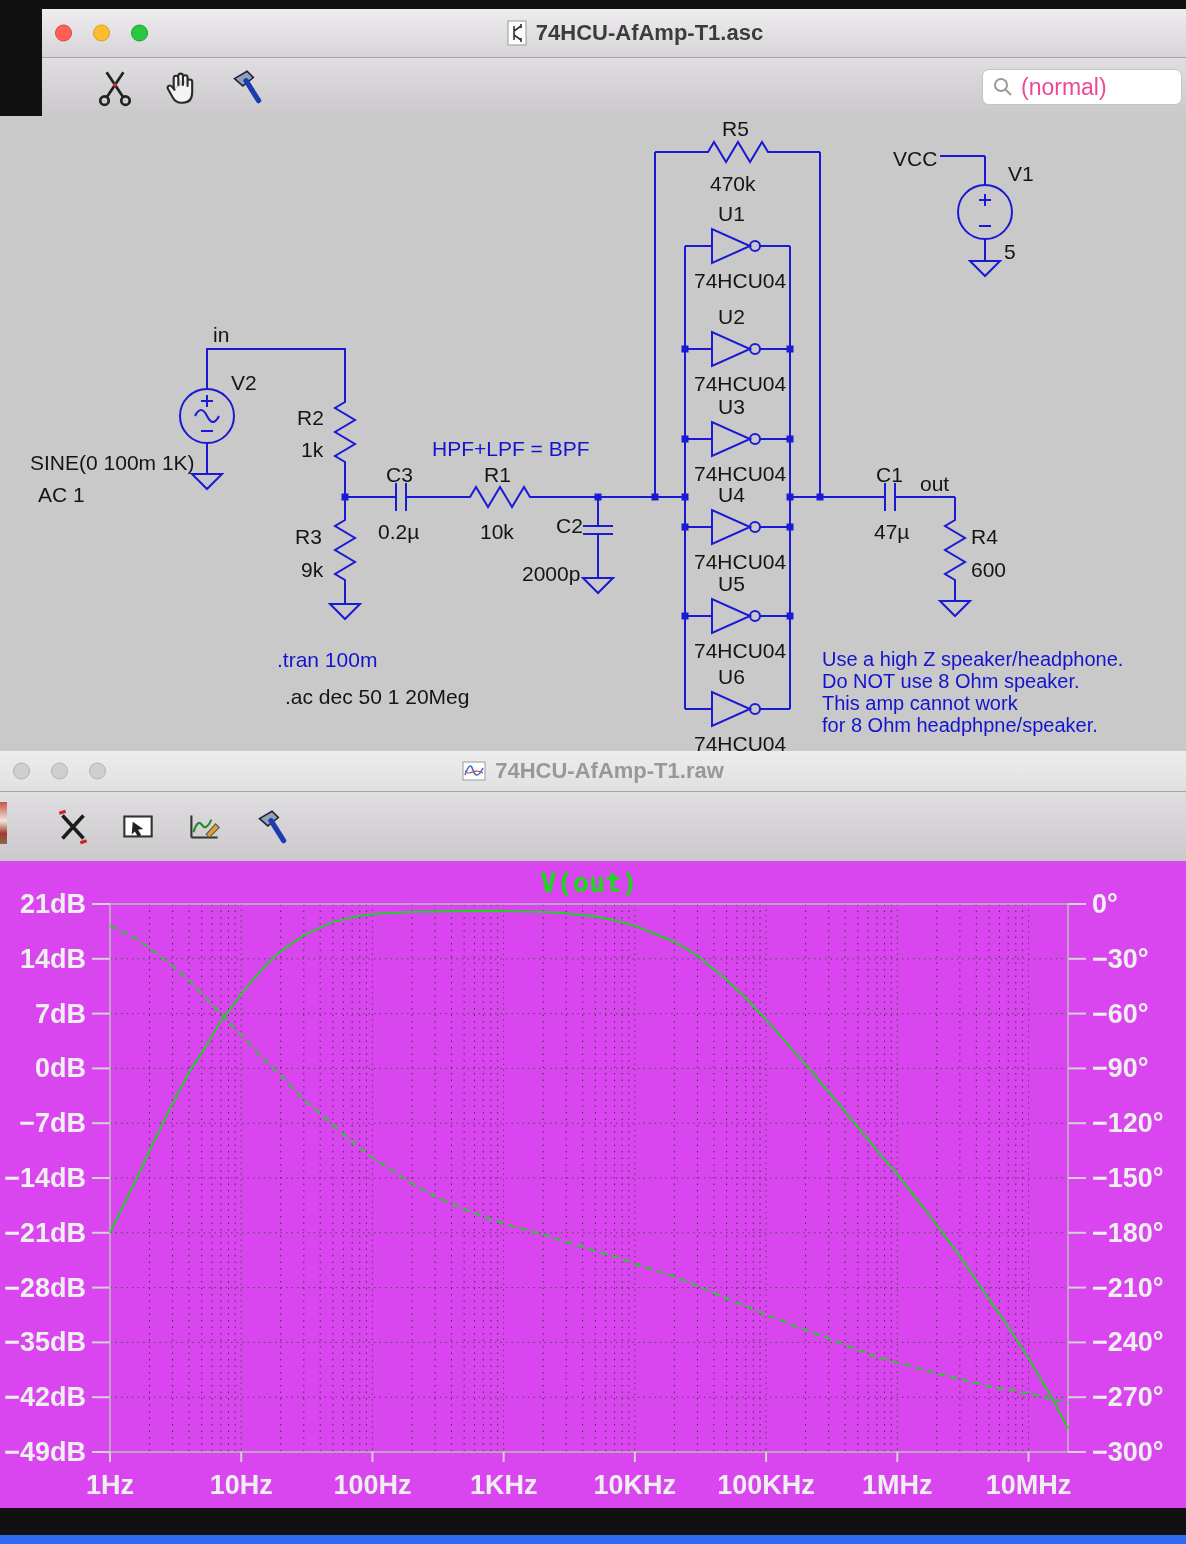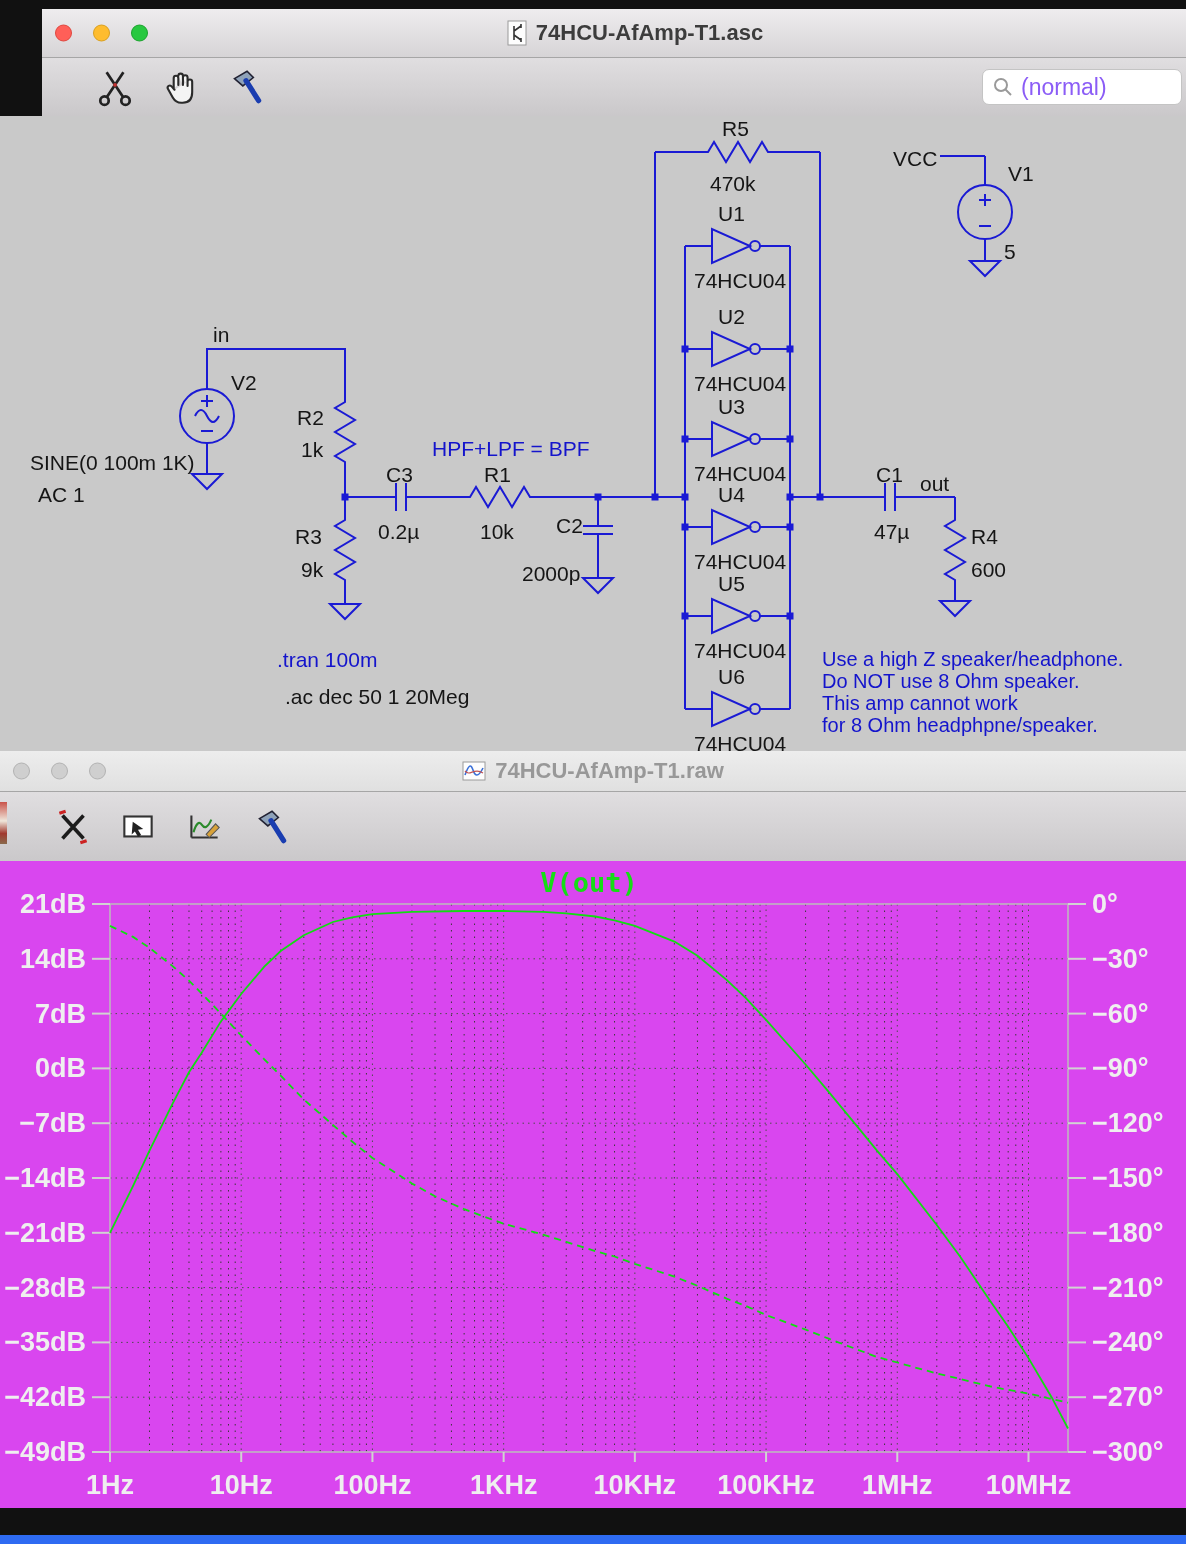--- a/index.html
+++ b/index.html
@@ -24,21 +24,21 @@
   .wintitle{font-size:22px;font-weight:bold;color:#3c3c3c;}
   .wintitle.dim{color:#989898;}
   .toolbar{position:relative;width:100%;
     background:linear-gradient(#e0dee0,#cac8ca);
     border-bottom:1px solid #9c9c9c;}
   .toolbtn{position:absolute;width:42px;height:42px;top:50%;
     transform:translateY(-50%);}
   .searchbox{position:absolute;right:46px;top:11px;width:200px;height:36px;
     background:#fff;border:1px solid #c4c4c4;border-radius:7px;
     display:flex;align-items:center;gap:7px;padding-left:9px;box-sizing:border-box;}
-  .searchph{font-size:23px;color:#8b5cf6;}
+  .searchph{font-size:23px;color:#ec4899;}
 
   
   #schpane{position:absolute;left:0;top:107px;width:1186px;height:678px;
     background:#c9c9c9;}
   .wire{stroke:#1a1ad4;stroke-width:2;fill:none;}
   .sym{stroke:#1a1ad4;stroke-width:2;fill:none;}
   .junction{fill:#1a1ad4;}
   text.slabel{font-family:"Liberation Sans",sans-serif;font-size:21px;fill:#151515;}
   text.sblue{font-family:"Liberation Sans",sans-serif;font-size:21px;fill:#1414cc;}
   text.snote{font-family:"Liberation Sans",sans-serif;font-size:20px;fill:#1414cc;}

